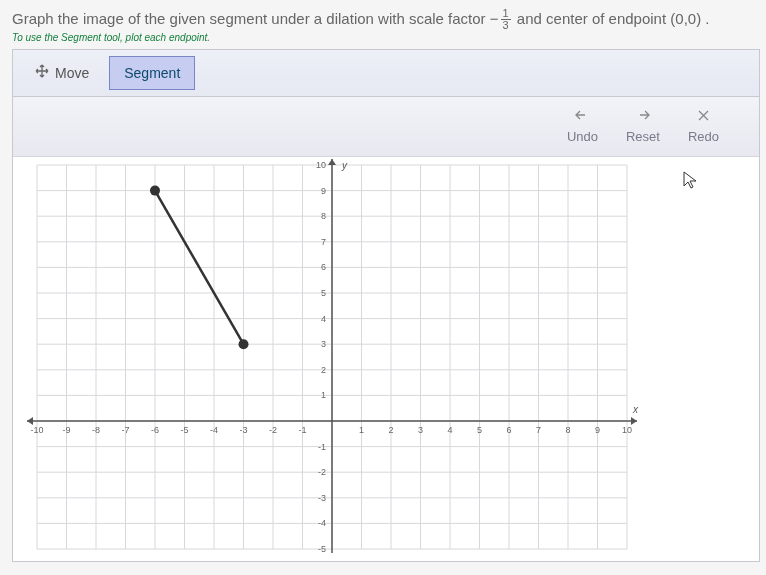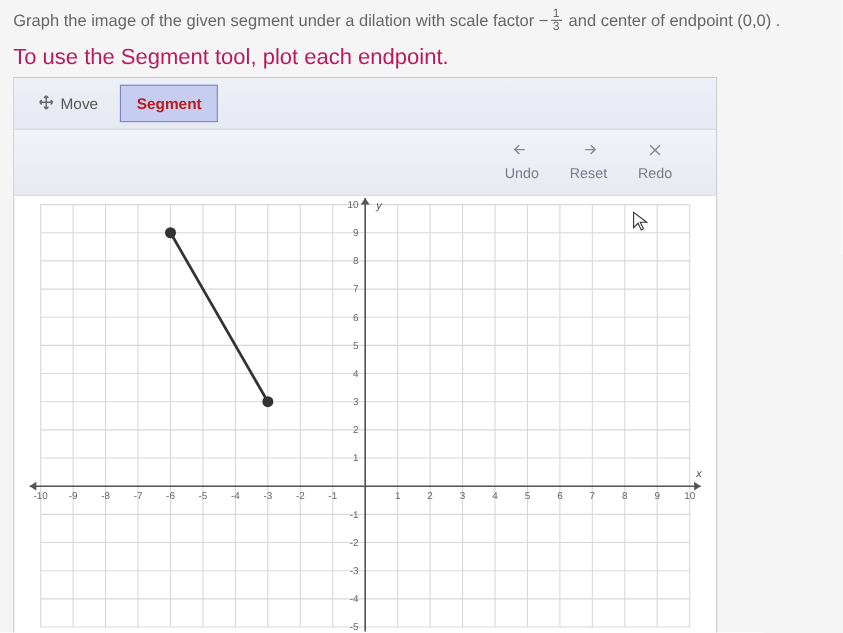--- a/index.html
+++ b/index.html
@@ -8,47 +8,47 @@
     background: #f5f5f5;
     width: 766px;
     height: 575px;
     overflow: hidden;
     padding: 8px 12px;
     color: #555;
   }
   .problem-text {
     font-size: 15px;
     color: #666;
-    margin-bottom: 10px;
     line-height: 1.4;
     filter: blur(0.4px);
   }
   .fraction {
     display: inline-flex;
     flex-direction: column;
     align-items: center;
     vertical-align: middle;
     font-size: 11px;
     line-height: 1;
     margin: 0 2px;
     position: relative;
     top: -1px;
   }
   .fraction .num { border-bottom: 1px solid #666; padding: 0 2px; }
   .fraction .den { padding: 0 2px; }
   .instruction {
-    font-size: 20px;
-    color: #be185d;
+    font-size: 10px;
+    color: #15803d;
     margin-bottom: 6px;
     filter: blur(0.4px);
+    font-style: italic;
   }
   .widget {
     border: 1px solid #c8c8d0;
     background: #fff;
-    width: 640px;
+    width: 748px;
   }
   .toolbar-top {
     display: flex;
     align-items: center;
     background: linear-gradient(#eef0f7,#e6e8f2);
     border-bottom: 1px solid #c8c8d0;
     padding: 6px 8px;
     gap: 6px;
   }
   .tool-btn {
@@ -58,22 +58,22 @@
     padding: 8px 14px;
     font-size: 14px;
     color: #555;
     cursor: pointer;
     user-select: none;
     filter: blur(0.3px);
   }
   .tool-btn.active {
     background: #c7cdf0;
     border: 1px solid #7a84c8;
-    color: #b91c1c;
-    font-weight: bold;
+    color: #0c4a6e;
+    font-weight: normal;
   }
   .toolbar-actions {
     display: flex;
     justify-content: flex-end;
     gap: 28px;
     padding: 12px 40px 12px 10px;
     background: linear-gradient(#f2f3f8,#e8e9f0);
     border-bottom: 1px solid #d5d5dd;
     font-size: 13px;
     color: #7a7a88;

